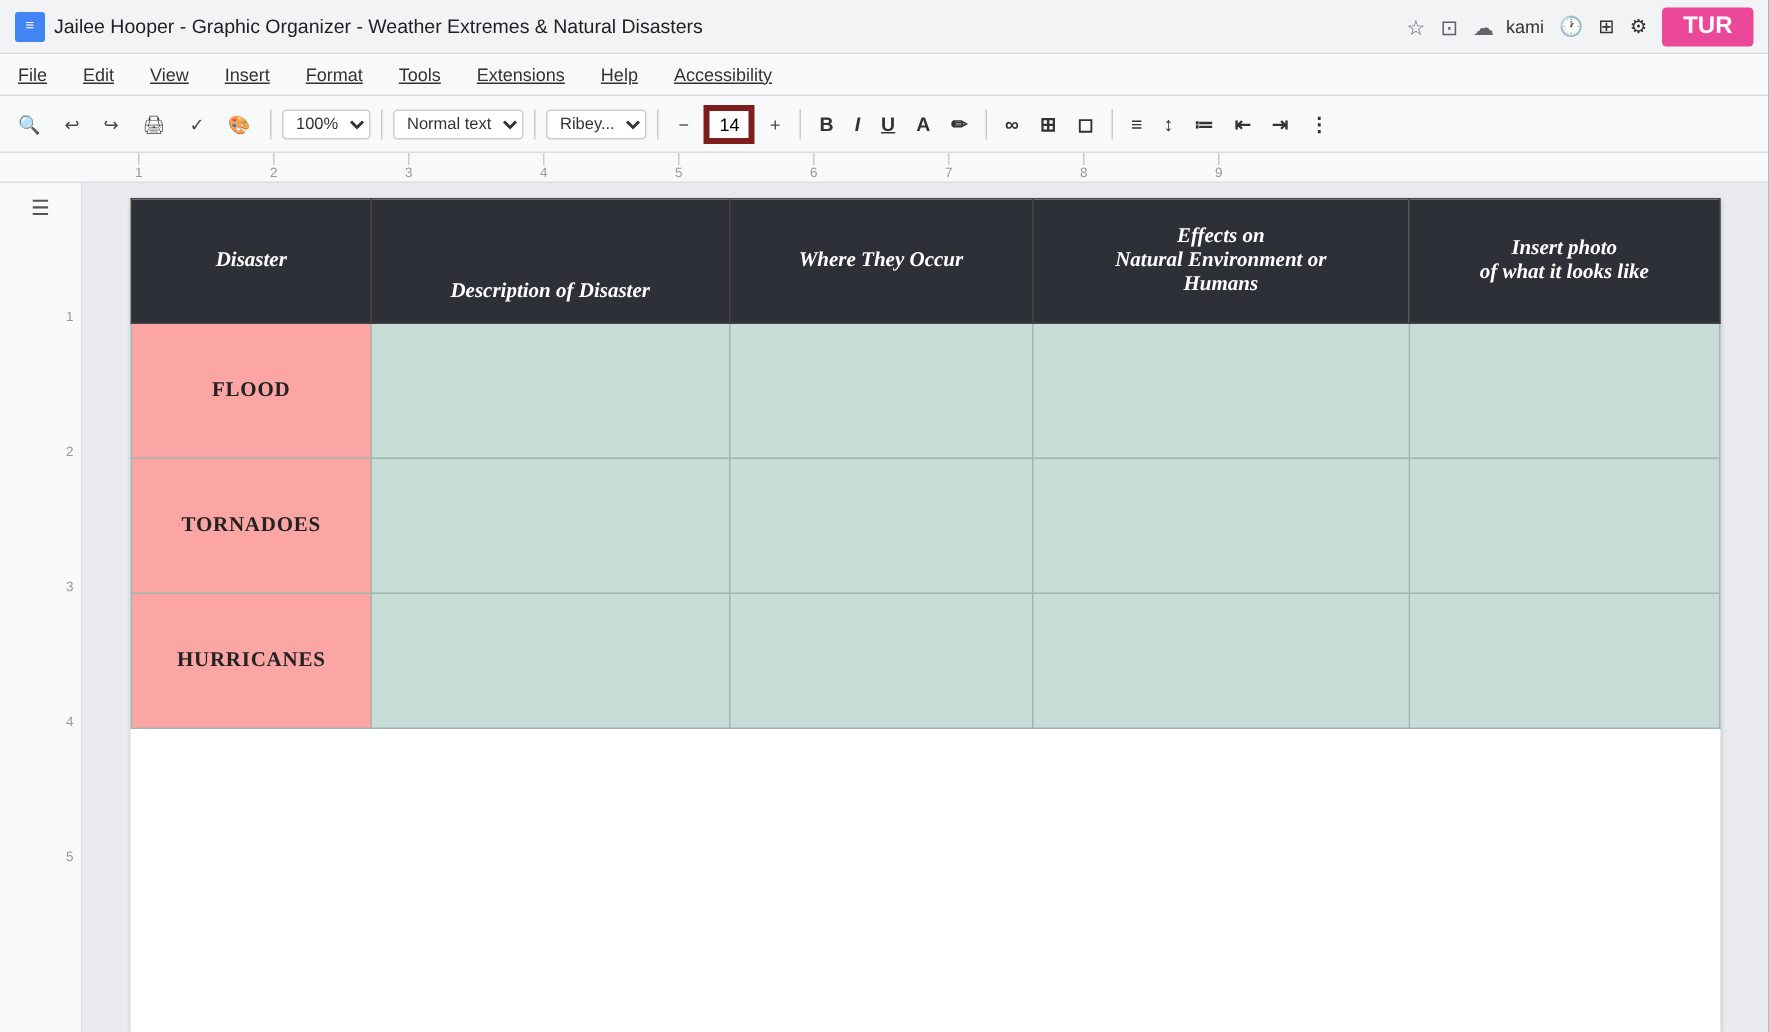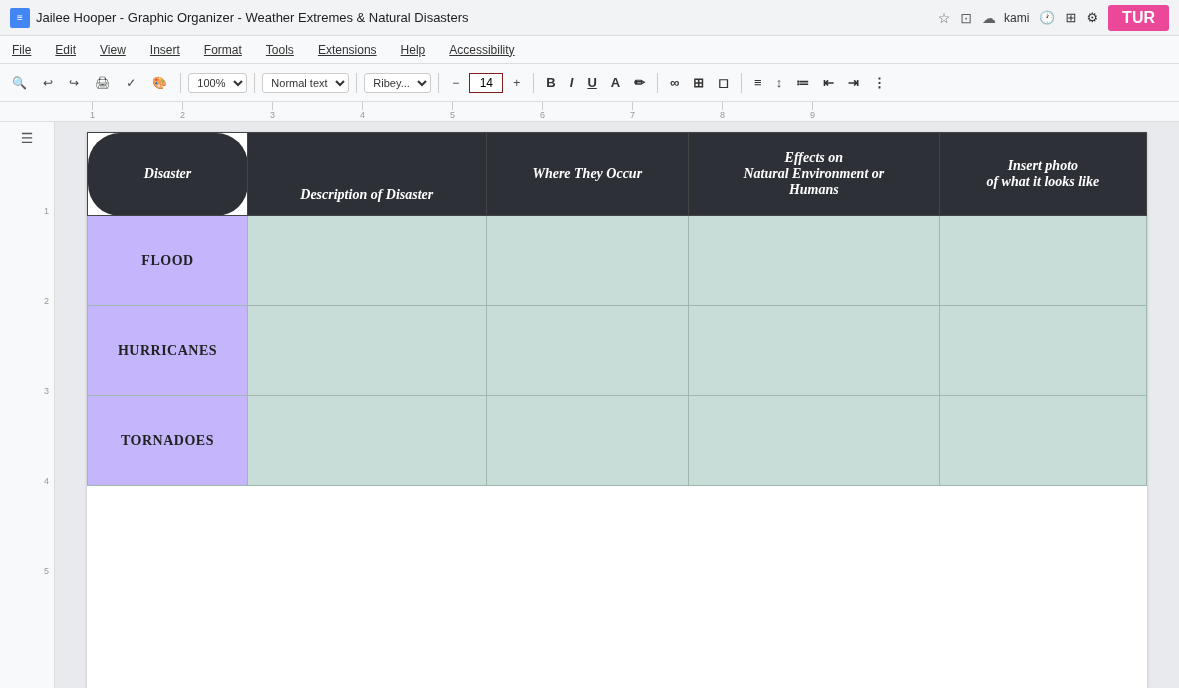--- a/index.html
+++ b/index.html
@@ -123,21 +123,21 @@
     .toolbar-select {
       border: 1px solid #ccc;
       background: white;
       padding: 2px 4px;
       font-size: 11px;
       border-radius: 3px;
       cursor: pointer;
       color: #333;
     }
     .font-size-box {
-      border: 1px solid #7f1d1d;
+      border: 4px solid #7f1d1d;
       padding: 2px 6px;
       font-size: 12px;
       width: 34px;
       text-align: center;
       background: white;
     }
     .format-btn {
       padding: 2px 5px;
       font-size: 13px;
       font-weight: bold;
@@ -247,33 +247,32 @@
       font-style: italic;
       font-weight: bold;
       font-size: 14px;
       padding: 12px 10px;
       text-align: center;
       border: 1px solid #444;
     }
     thead th:first-child {
       text-align: center;
       width: 160px;
-      border-radius: 32px;
     }
 
     
     tbody tr {
       height: 90px;
     }
     tbody td {
       border: 1px solid #9eb8b0;
       vertical-align: middle;
     }
     .disaster-cell {
-      background: #c4b5fd;
+      background: #fca5a5;
       text-align: center;
       font-family: 'Georgia', serif;
       font-weight: bold;
       font-size: 14px;
       color: #222;
       width: 160px;
       letter-spacing: 0.5px;
     }
     .content-cell {
       background: #c8ddd8;
@@ -422,31 +421,31 @@
             <td class="content-cell"></td>
             <td class="content-cell"></td>
             <td class="content-cell"></td>
             <td class="content-cell"></td>
           </tr>
 
 
 
           <tr>
             <td class="disaster-cell">
-              <span>HURRICANES</span>
+              <span>TORNADOES</span>
             </td>
             <td class="content-cell"></td>
             <td class="content-cell"></td>
             <td class="content-cell"></td>
             <td class="content-cell"></td>
           </tr>
 
           <tr>
             <td class="disaster-cell">
-              <span>TORNADOES</span>
+              <span>HURRICANES</span>
             </td>
             <td class="content-cell"></td>
             <td class="content-cell"></td>
             <td class="content-cell"></td>
             <td class="content-cell"></td>
           </tr>
         </tbody>
       </table>
     </div>
   </div>

